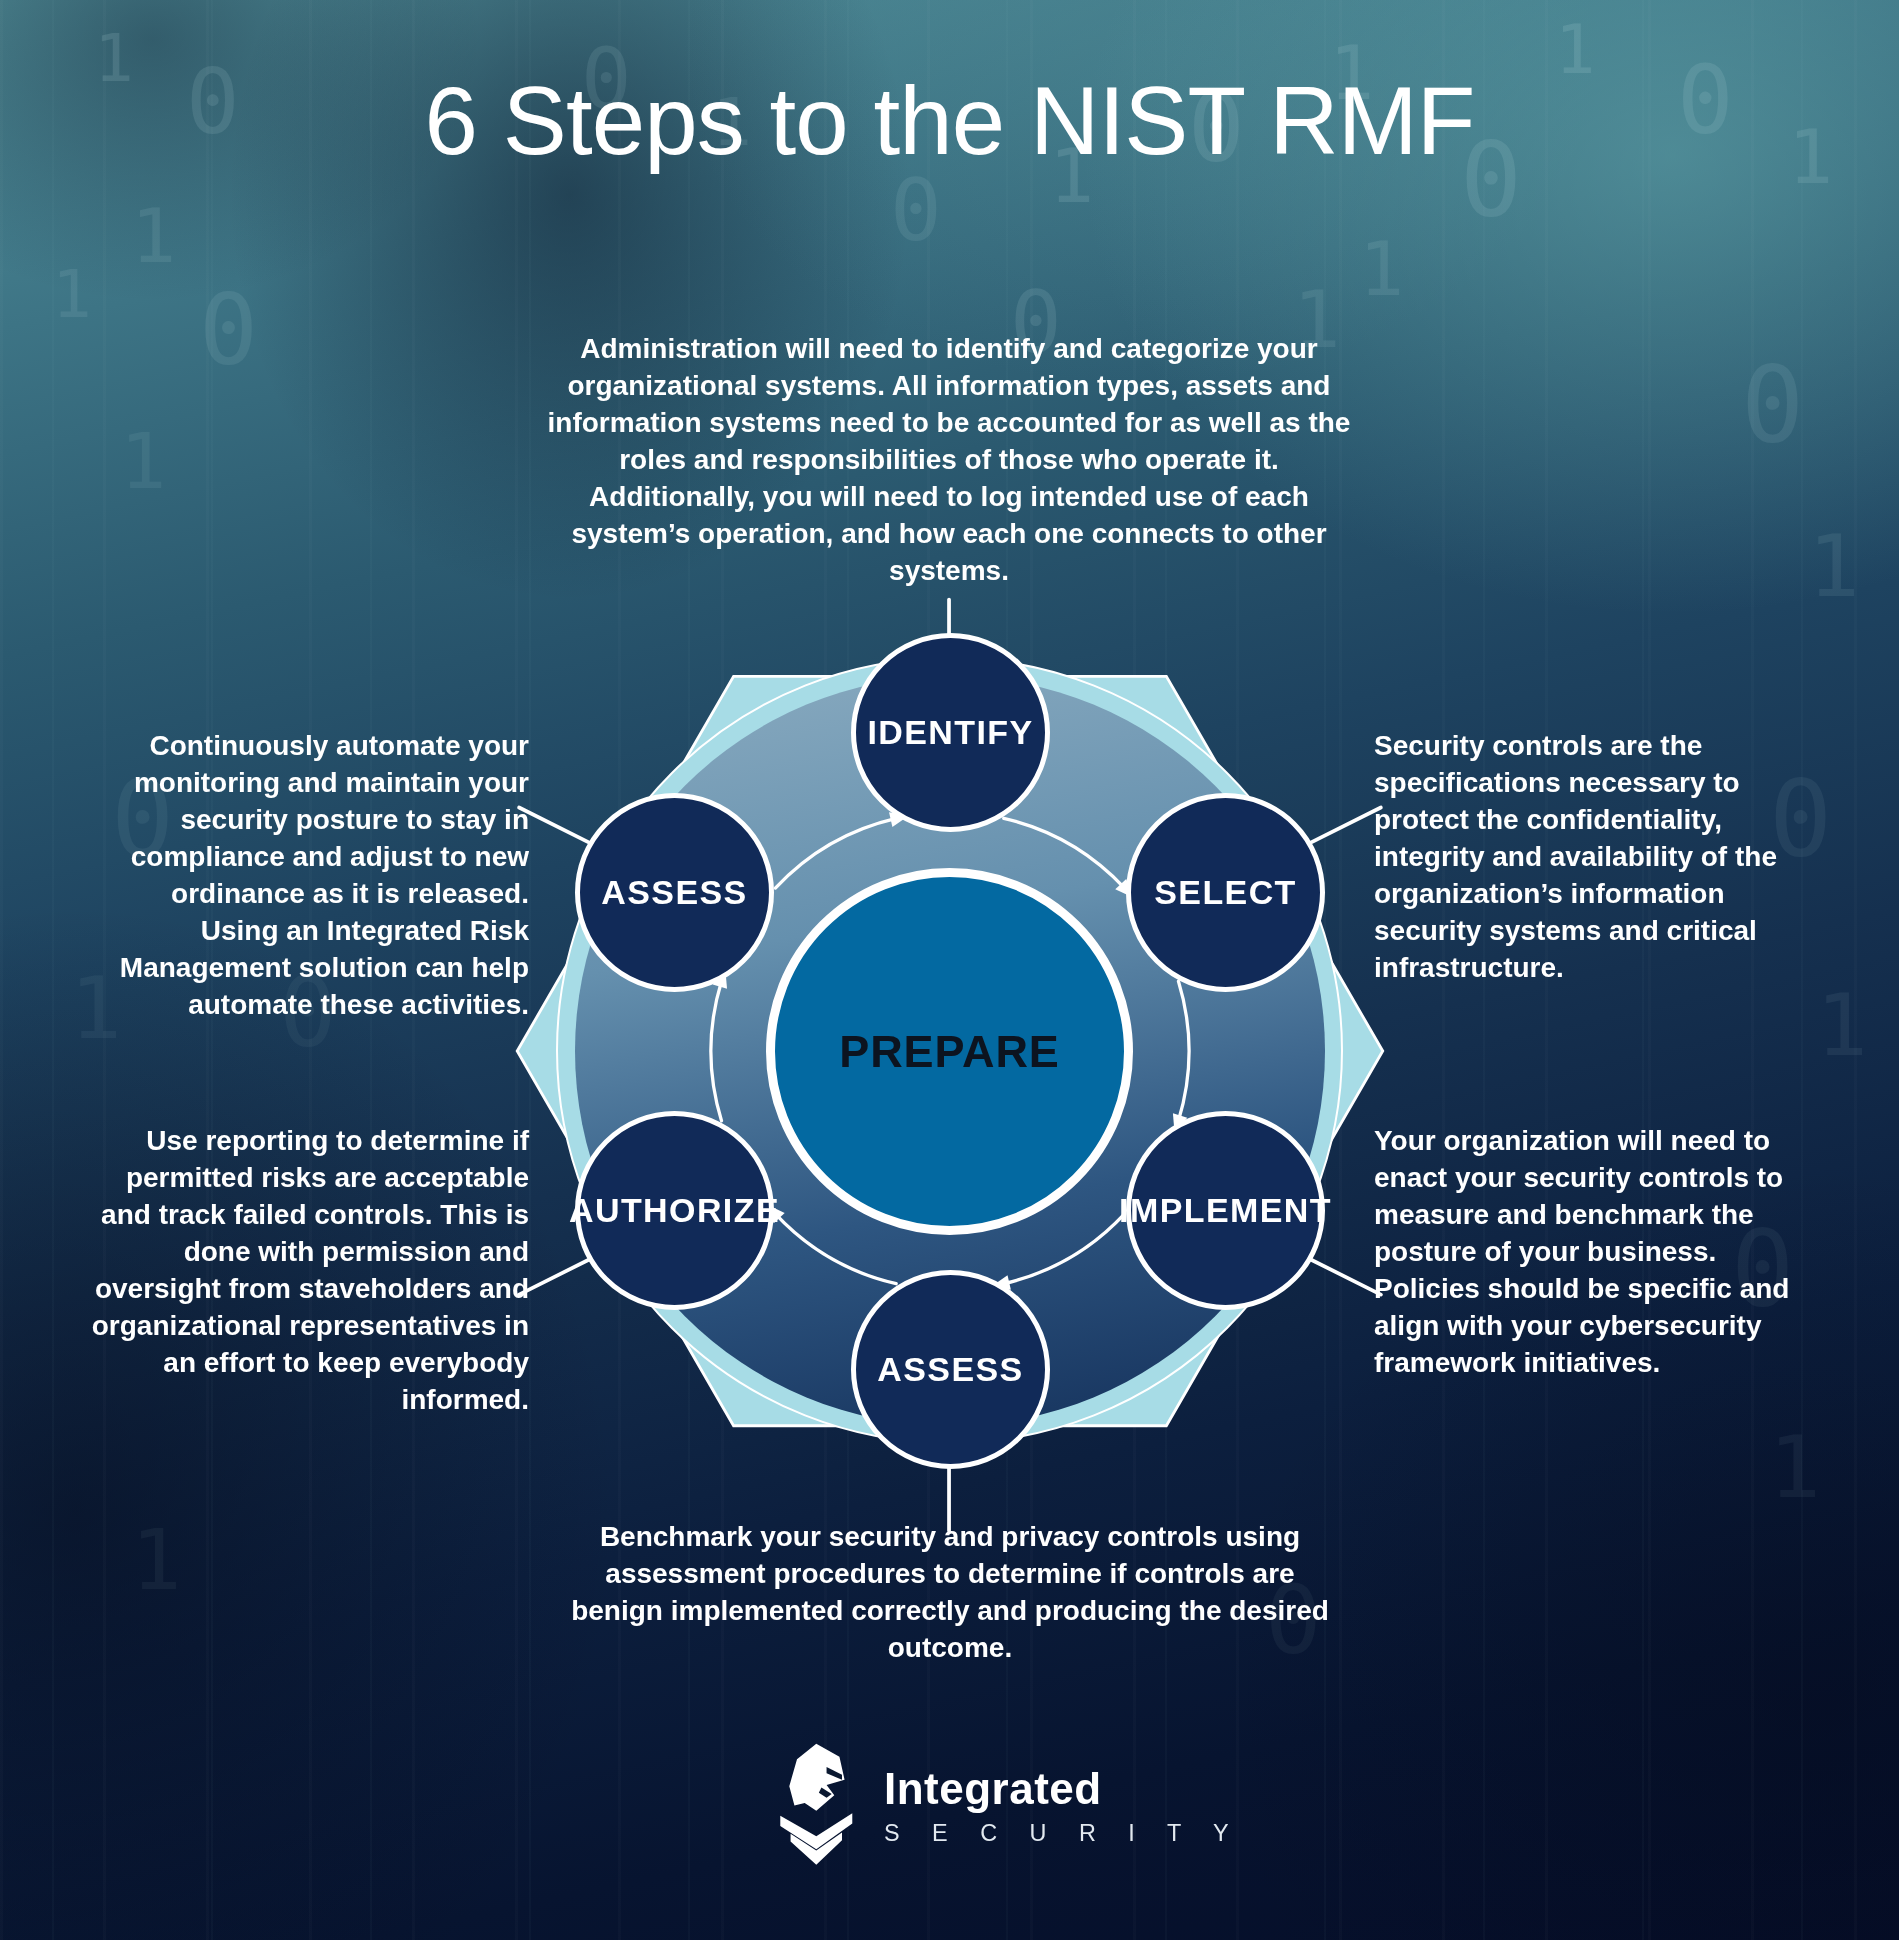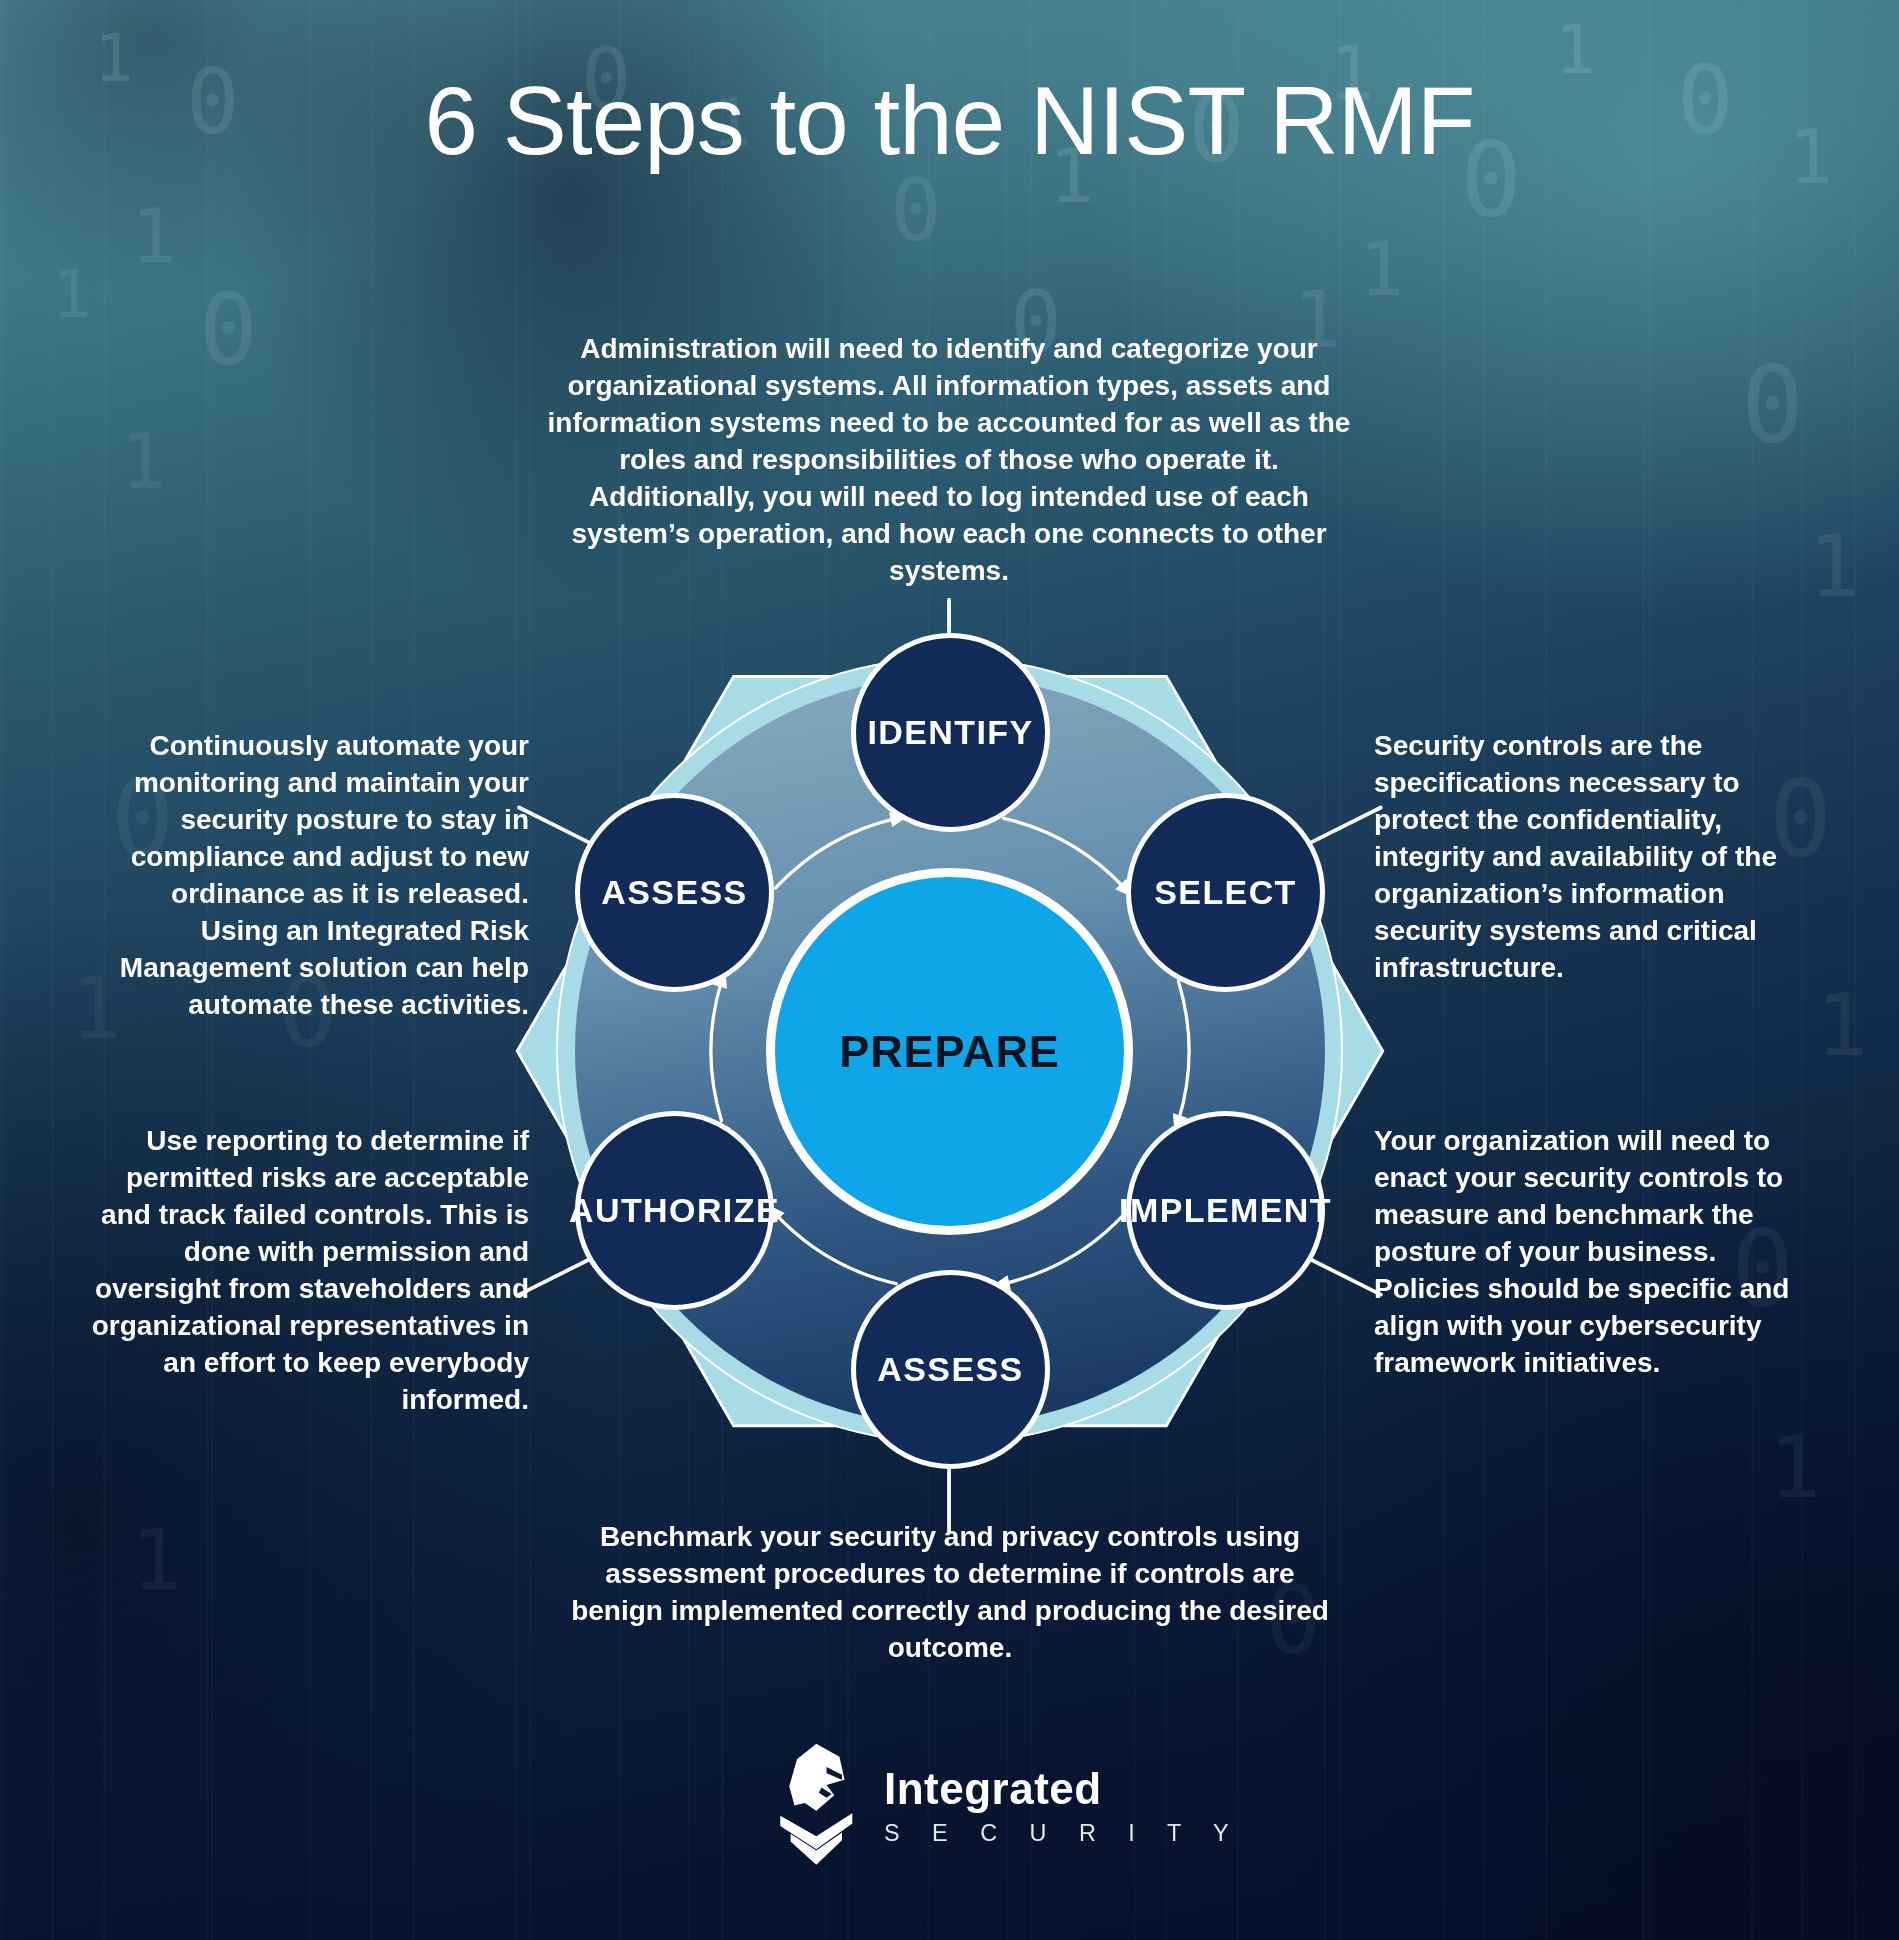--- a/index.html
+++ b/index.html
@@ -40,21 +40,21 @@
 
   
   .diagram{position:absolute;inset:0;z-index:2;}
   .hex-svg,.overlay-svg{position:absolute;left:0;top:0;width:1899px;height:1940px;}
   .overlay-svg{z-index:3;}
   .pale-rim{position:absolute;left:556px;top:657px;width:783px;height:783px;
             border:2.8px solid #ffffff;border-radius:50%;background:#a7dce6;box-sizing:content-box;}
   .ring-disc{position:absolute;left:575px;top:676px;width:750px;height:750px;border-radius:50%;
              background:linear-gradient(170deg,#8aabc0 0%,#6590ae 34%,#2e5681 68%,#14305a 100%);}
   .prepare{position:absolute;left:766px;top:868px;width:367px;height:367px;box-sizing:border-box;
-           border:9.4px solid #ffffff;border-radius:50%;background:#0ea5e9;
+           border:9.4px solid #ffffff;border-radius:50%;background:#0369a1;
            display:flex;align-items:center;justify-content:center;z-index:4;}
   .prepare span{color:#0c1420;font-size:45px;font-weight:700;letter-spacing:0.9px;}
   .step{position:absolute;width:199px;height:199px;box-sizing:border-box;
         border:5.6px solid #ffffff;border-radius:50%;background:#112a58;
         display:flex;align-items:center;justify-content:center;z-index:5;}
   .step span{color:#ffffff;font-size:34px;font-weight:700;letter-spacing:1.4px;}
   .s-identify{left:851px;top:633px;}
   .s-select{left:1126px;top:793px;}
   .s-implement{left:1126px;top:1111px;}
   .s-assess{left:851px;top:1270px;}

